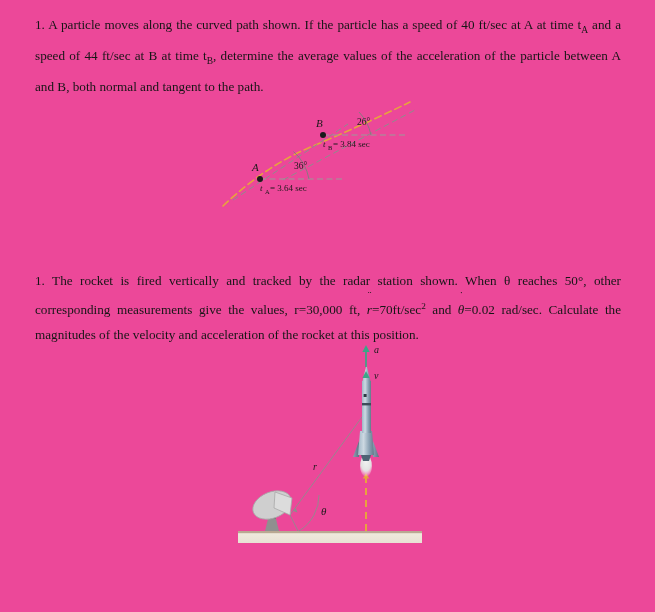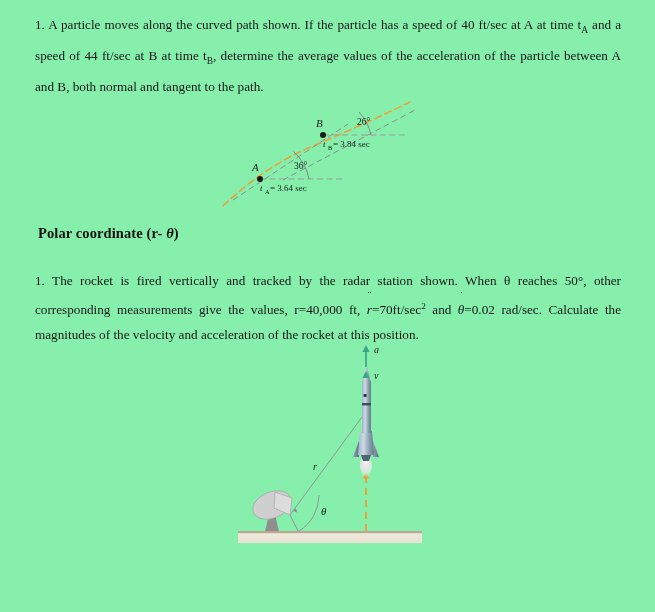--- a/index.html
+++ b/index.html
@@ -13,21 +13,21 @@
     height: 612px;
     position: relative;
     font-family: "Liberation Serif", "DejaVu Serif", serif;
     color: #1a1a1a;
     overflow: hidden;
   }
 
   .page {
     position: absolute;
     inset: 0;
-    background: #86efac;
+    background: #ec4899;
   }
 
   
   .prob-text {
     position: absolute;
     font-size: 13.2px;
     line-height: 25.5px;
     text-align: justify;
     color: #161616;
   }
@@ -142,26 +142,25 @@
       </g>
 
       <g>
         <text class="fig-label" x="118" y="59" font-size="9" font-style="italic">t</text>
         <text class="fig-label" x="123" y="61.5" font-size="6.5">B</text>
         <text class="fig-label" x="128" y="59" font-size="9">= 3.84 sec</text>
       </g>
     </svg>
   </div>
 
-  <div class="section-heading"><span>Polar coordinate (r- </span><span class="ital">θ</span><span>)</span></div>
 
   <div class="prob-text" id="problem-2-text">
     <span>1.</span>
     <span>The rocket is fired vertically and tracked by the radar station shown. When θ reaches 50°, other</span>
-    <span>corresponding measurements give the values, r=40,000 ft, </span><span class="dotvar"><span class="dots">¨</span><span>r</span></span><span>=70ft/sec</span><sup>2</sup><span> and </span><span class="dotvar"><span class="dots">˙</span><span>θ</span></span><span>=0.02 rad/sec.</span>
+    <span>corresponding measurements give the values, r=30,000 ft, </span><span class="dotvar"><span class="dots">¨</span><span>r</span></span><span>=70ft/sec</span><sup>2</sup><span> and </span><span class="dotvar"><span class="dots">˙</span><span>θ</span></span><span>=0.02 rad/sec.</span>
     <span>Calculate the magnitudes of the velocity and acceleration of the rocket at this position.</span>
   </div>
 
   <div id="figure-rocket-radar">
     <svg width="190" height="208" viewBox="0 0 190 208" xmlns="http://www.w3.org/2000/svg">
       <defs>
         <linearGradient id="bodyGrad" x1="0" y1="0" x2="1" y2="0">
           <stop offset="0%" stop-color="#9fb6c6"></stop>
           <stop offset="35%" stop-color="#cdd9e2"></stop>
           <stop offset="70%" stop-color="#8ba2b4"></stop>

